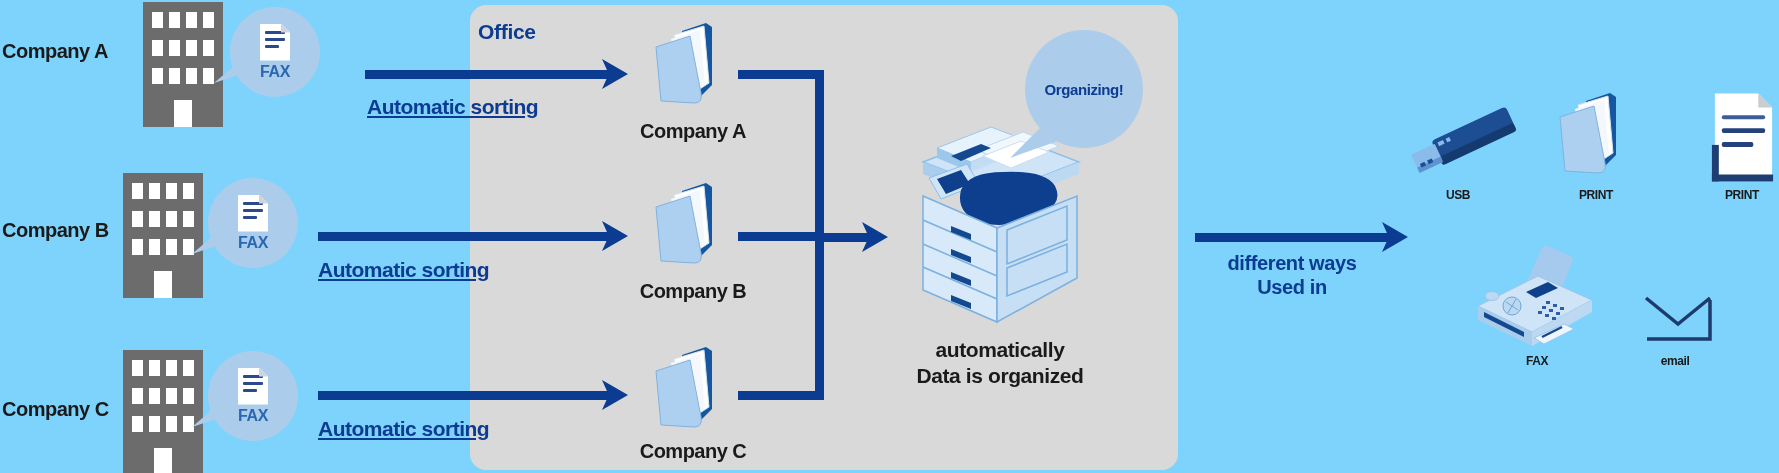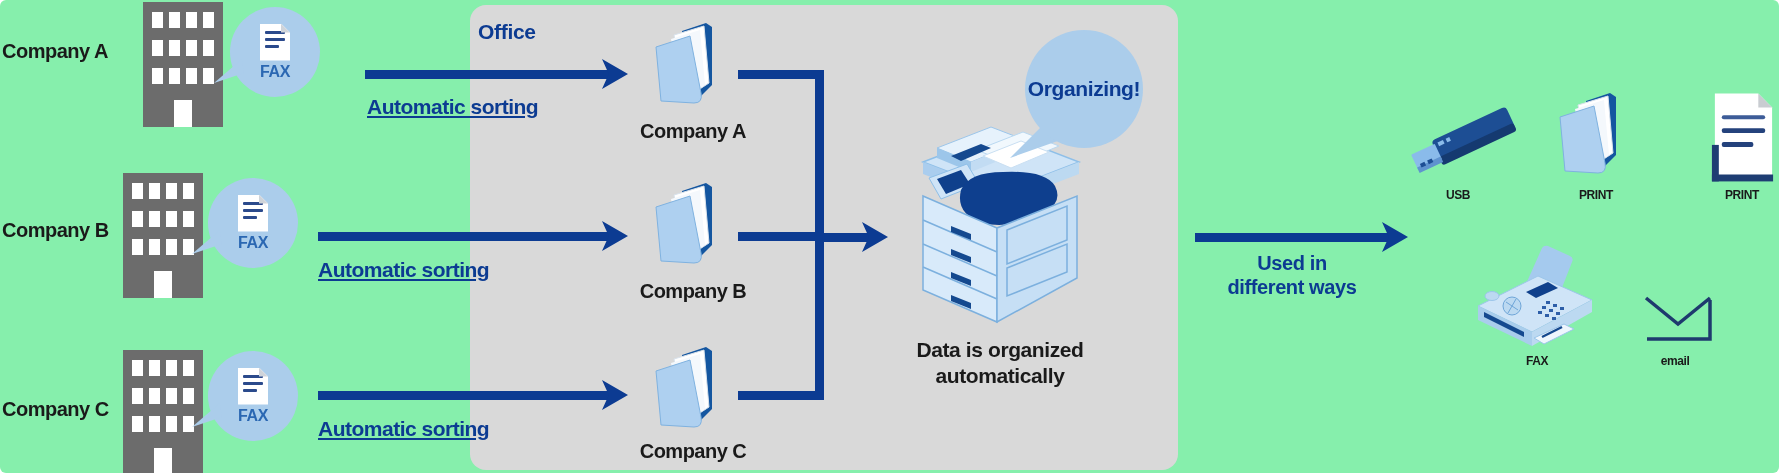--- a/index.html
+++ b/index.html
@@ -6,21 +6,21 @@
     --blue:#0c3b92;
     --navy:#1e3d73;
     --bubble:#abcdeb;
     --boxgray:#d9d9d9;
     --bldgray:#6c6c6c;
     --faxblue:#2a67b2;
     --ink:#1a1a1a;
   }
   *{margin:0;padding:0;box-sizing:border-box}
   body{background:#fff;font-family:"Liberation Sans",sans-serif;}
-  .canvas{position:relative;width:1779px;height:473px;background:#86efac;overflow:hidden;border-radius:6px;}
+  .canvas{position:relative;width:1779px;height:473px;background:#7dd3fc;overflow:hidden;}
 
   
   .office-box{position:absolute;left:470px;top:5px;width:708px;height:465px;background:var(--boxgray);border-radius:16px;}
   .office-title{position:absolute;left:478px;top:20px;font-size:21px;font-weight:700;color:var(--blue);letter-spacing:-0.3px;}
 
   
   .src-label{position:absolute;width:125px;font-size:20px;font-weight:700;color:var(--ink);letter-spacing:-0.5px;}
   .bld{position:absolute;width:80px;height:125px;}
 
   .fax-bubble{position:absolute;width:90px;height:90px;border-radius:50%;background:var(--bubble);
@@ -44,21 +44,21 @@
   
   .folder{position:absolute;width:80px;height:88px;}
   .folder-label{position:absolute;width:160px;text-align:center;font-size:20px;font-weight:700;color:var(--ink);letter-spacing:-0.5px;}
   .conn{position:absolute;height:9px;background:var(--blue);}
   .vbar{position:absolute;width:9px;background:var(--blue);}
 
   
   .printer{position:absolute;left:893px;top:110px;width:212px;height:225px;}
   .org-bubble{position:absolute;left:1025px;top:30px;width:118px;height:118px;border-radius:50%;background:var(--bubble);
     display:flex;align-items:center;justify-content:center;}
-  .org-bubble span{font-size:21px;font-weight:700;color:var(--blue);letter-spacing:-0.4px;}
+  .org-bubble span{font-size:15px;font-weight:700;color:var(--blue);letter-spacing:-0.4px;}
   .org-tail{position:absolute;left:1005px;top:118px;}
   .caption{position:absolute;left:850px;top:337px;width:300px;text-align:center;
     font-size:21px;font-weight:700;color:var(--ink);line-height:26px;letter-spacing:-0.4px;}
 
   
   .used-label{position:absolute;left:1192px;top:251px;width:200px;text-align:center;
     font-size:20px;font-weight:700;color:var(--blue);line-height:24px;letter-spacing:-0.4px;}
   .out-icon{position:absolute;}
   .out-label{position:absolute;text-align:center;font-size:12px;font-weight:700;color:var(--ink);letter-spacing:-0.4px;}
 </style>
@@ -241,31 +241,31 @@
   </svg>
 
   <svg class="org-tail" width="70" height="50">
     <polygon points="40,5 64,19 5,40" fill="#abcdeb"></polygon>
   </svg>
   <div class="org-bubble">
     <span>Organizing!</span>
   </div>
 
   <div class="caption">
+    <div>automatically</div>
     <div>Data is organized</div>
-    <div>automatically</div>
   </div>
 
   <div class="harrow" style="left:1195px;top:221px;width:213px;height:32px">
       <i class="shaft"></i>
       <i class="head"></i>
     </div>
   <div class="used-label">
+    <div>different ways</div>
     <div>Used in</div>
-    <div>different ways</div>
   </div>
 
   <svg class="out-icon" style="left:1405px;top:98px" width="125" height="88" viewBox="0 0 125 88">
     <g transform="rotate(-25 62 44)">
       <rect x="30" y="28" width="82" height="24" rx="4" fill="#1d4e94"></rect>
       <rect x="30" y="46" width="82" height="9" rx="3" fill="#153a70"></rect>
       <rect x="6" y="32" width="26" height="17" rx="1" fill="#8abbea"></rect>
       <rect x="6" y="46" width="26" height="6" fill="#5f93cf"></rect>
       <rect x="10" y="44" width="5" height="4" fill="#1d4e94"></rect>
       <rect x="18" y="44" width="5" height="4" fill="#1d4e94"></rect>

